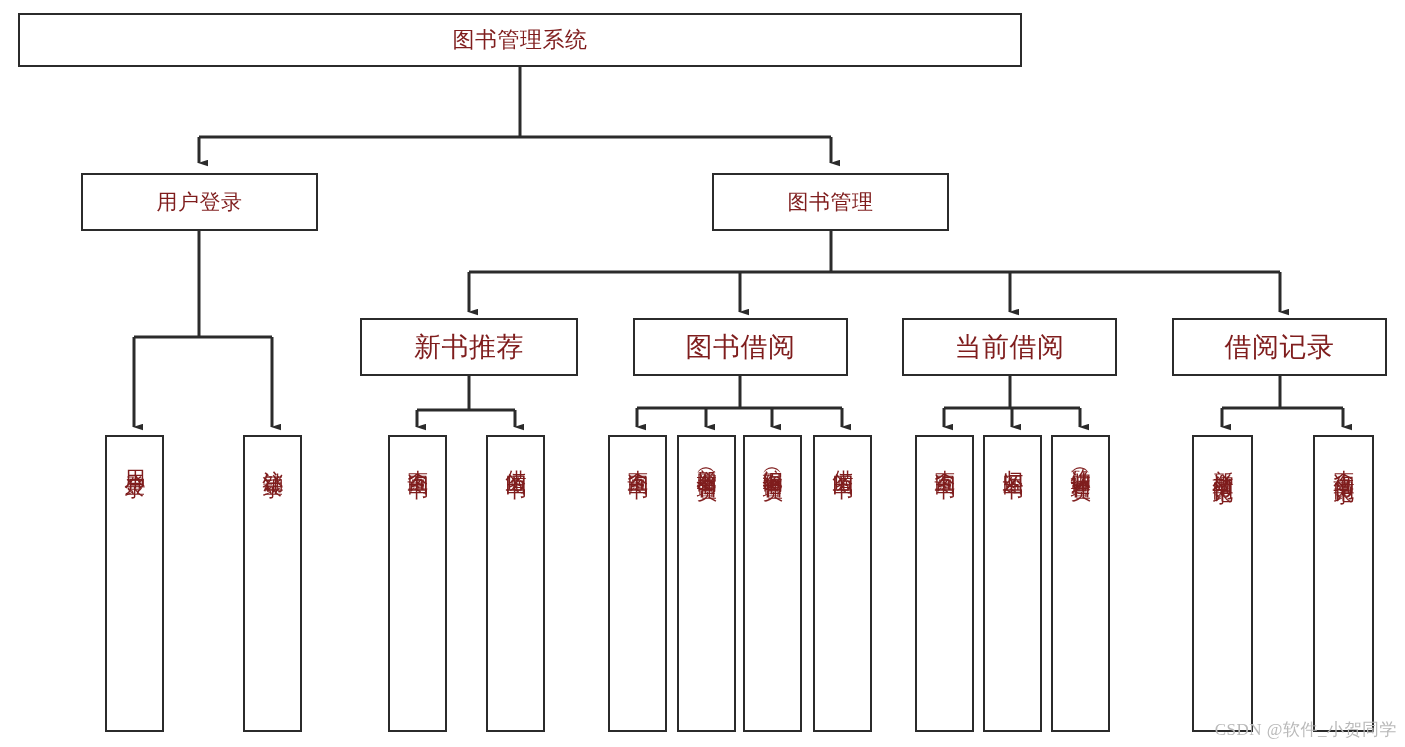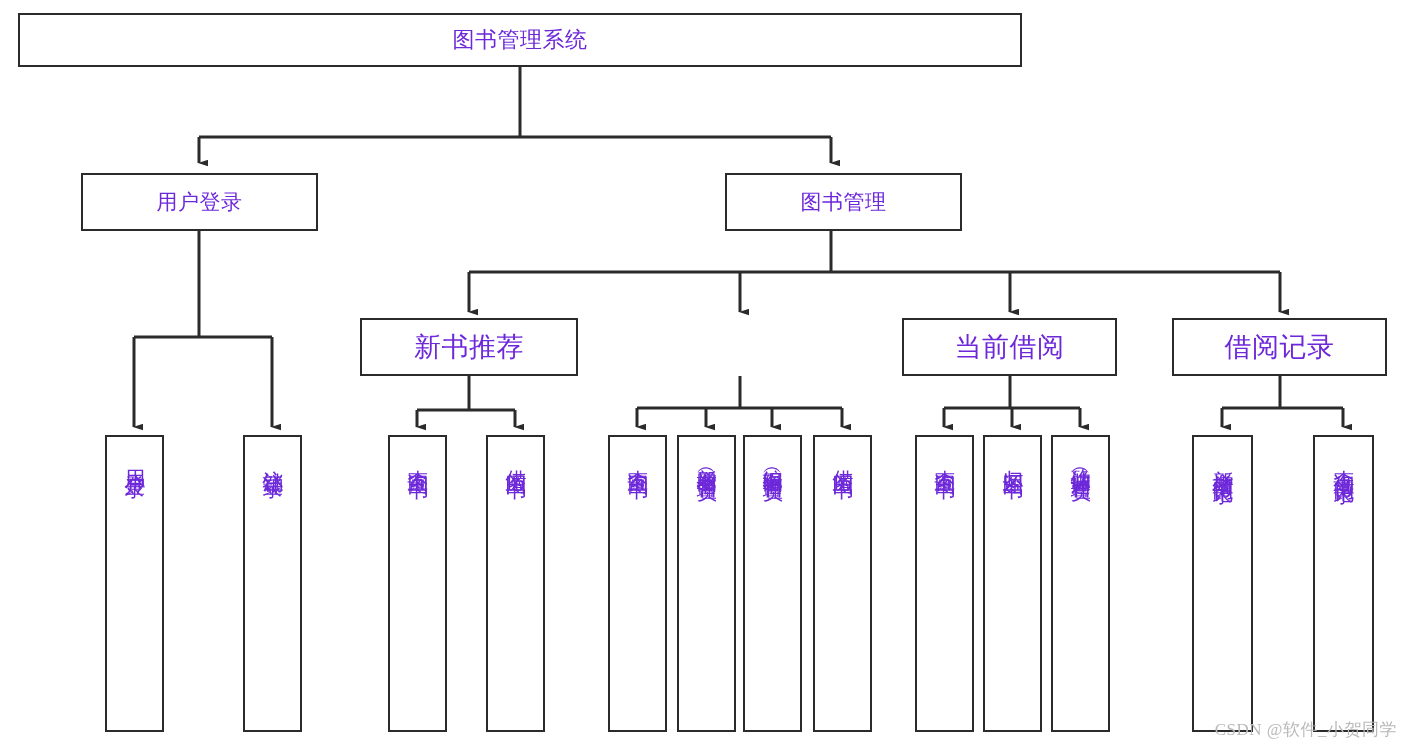--- a/index.html
+++ b/index.html
@@ -33,21 +33,21 @@
     display: flex;
     align-items: center;
     justify-content: center;
     color: #1a1a1a;
   }
   .node .label {
     font-size: 21px;
     line-height: 1.15;
     letter-spacing: 0.5px;
     white-space: nowrap;
-    color: #6d28d9;
+    color: #7f1d1d;
   }
   .node.root .label { font-size: 22px; }
   .node.level2 .label { font-size: 21px; }
   .node.level3 .label { font-size: 27px; }
 
   .node.leaf {
     align-items: flex-start;
     justify-content: center;
     padding-top: 16px;
   }
@@ -130,27 +130,30 @@
     </g>
   </svg>
 
   <div class="node root" style="left:18px; top:13px; width:1004px; height:54px;">
     <span class="label">图书管理系统</span>
   </div>
 
   <div class="node level2" style="left:81px; top:173px; width:237px; height:58px;">
     <span class="label">用户登录</span>
   </div>
-  <div class="node level2" style="left:712px; top:173px; width:237px; height:58px;margin-left:13px;">
+  <div class="node level2" style="left:712px; top:173px; width:237px; height:58px;">
     <span class="label">图书管理</span>
   </div>
 
   <div class="node level3" style="left:360px; top:318px; width:218px; height:58px;">
     <span class="label">新书推荐</span>
   </div>
+  <div class="node level3" style="left:633px; top:318px; width:215px; height:58px;">
+    <span class="label">图书借阅</span>
+  </div>
   <div class="node level3" style="left:902px; top:318px; width:215px; height:58px;">
     <span class="label">当前借阅</span>
   </div>
   <div class="node level3" style="left:1172px; top:318px; width:215px; height:58px;">
     <span class="label">借阅记录</span>
   </div>
 
   <div class="node leaf" style="left:105px; top:435px; width:59px; height:297px;">
     <span class="label">用户登录</span>
   </div>

